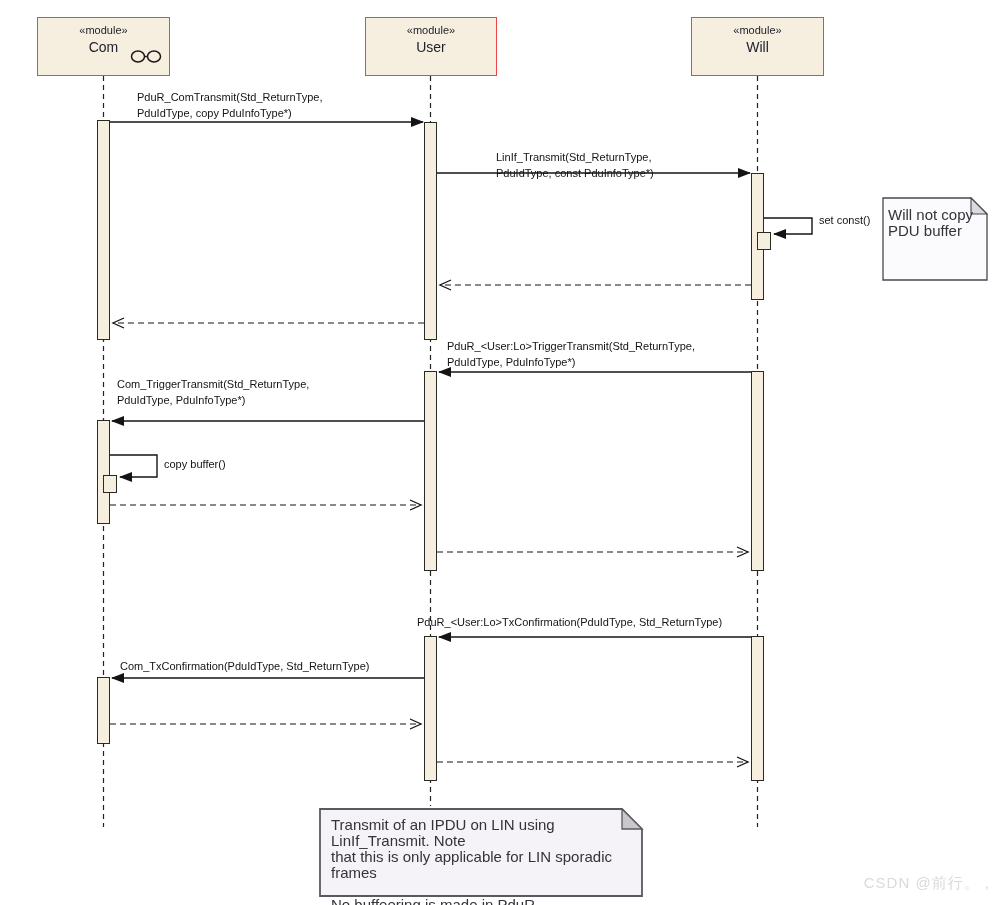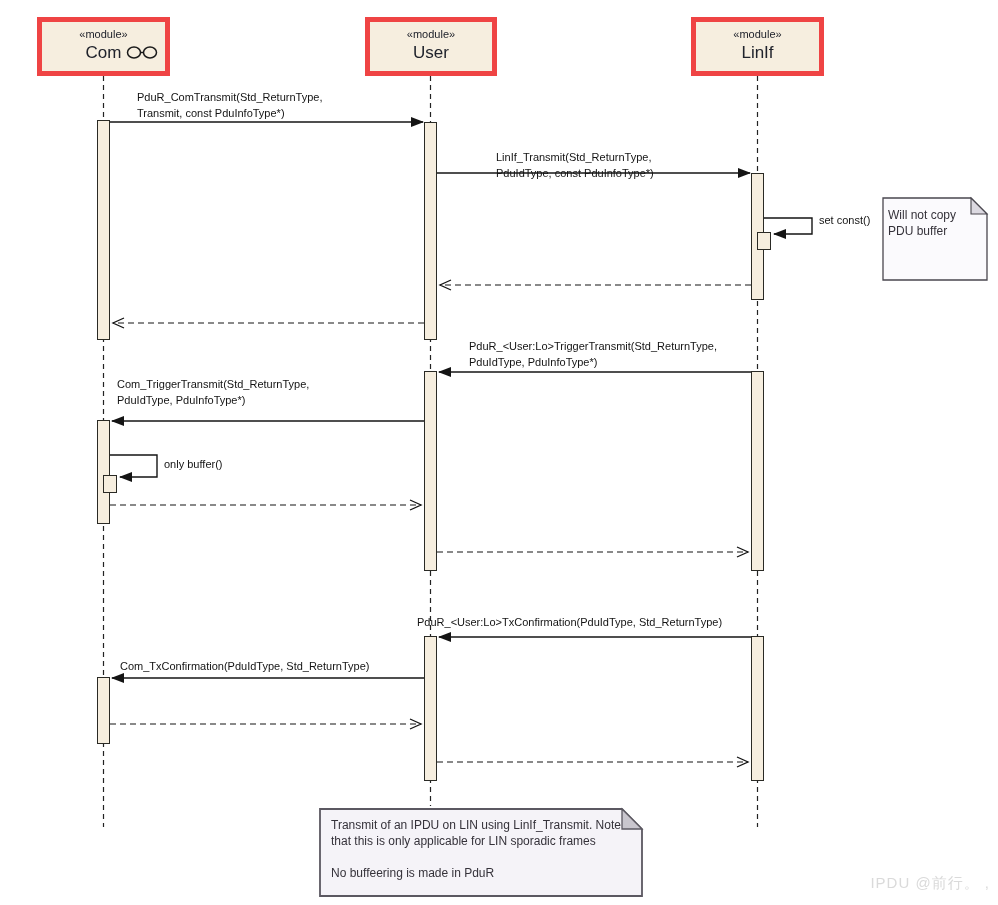--- a/index.html
+++ b/index.html
@@ -3,37 +3,37 @@
 <meta charset="utf-8">
 <style>
   html,body { margin:0; padding:0; background:#ffffff; }
   .canvas {
     position:relative; width:998px; height:905px; background:#ffffff;
     font-family:"Liberation Sans", sans-serif; color:#111; overflow:hidden;
   }
   svg.layer { position:absolute; left:0; top:0; width:998px; height:905px; }
   .module-box {
     position:absolute; box-sizing:border-box;
-    background:#F6EEDF; border:5px solid #ef4444;
+    background:#F6EEDF; border:1px solid #ef4444;
     display:flex; flex-direction:column; align-items:center;
     padding-top:6px; gap:3px;
   }
   .module-box .stereotype { font-size:11px; color:#20232c; }
-  .module-box .mod-name   { font-size:17px; color:#20232c; }
+  .module-box .mod-name   { font-size:14px; color:#20232c; }
   .module-icon { position:absolute; right:7px; bottom:7px; }
   .activation {
     position:absolute; box-sizing:border-box;
     background:#F6EEDF; border:1px solid #2a2a25;
   }
   .label {
     position:absolute; font-size:11px; line-height:16px;
     white-space:pre-line; color:#141414;
   }
   .note-text {
-    position:absolute; font-size:12px; line-height:16px;
+    position:absolute; font-size:15px; line-height:16px;
     white-space:pre-line; color:#35323a;
   }
   .watermark {
     position:absolute; font-size:15px; color:#dadada;
     text-align:right; letter-spacing:1px;
   }
 </style>
 </head>
 <body>
 
@@ -89,50 +89,50 @@
         <ellipse cx="24" cy="7.5" rx="6.5" ry="5.5" fill="#F6EEDF" stroke="#1a1a1a" stroke-width="1.5"></ellipse>
       </svg>
     </span>
   </div>
   <div class="module-box" style="left:365px; top:17px; width:132px; height:59px;">
     <span class="stereotype">«module»</span>
     <span class="mod-name">User</span>
   </div>
   <div class="module-box" style="left:691px; top:17px; width:133px; height:59px;">
     <span class="stereotype">«module»</span>
-    <span class="mod-name">LinIf</span>
+    <span class="mod-name">Will</span>
   </div>
 
   <div class="activation" style="left:97px;  top:120px; width:13px; height:220px;"></div>
   <div class="activation" style="left:424px; top:122px; width:13px; height:218px;"></div>
   <div class="activation" style="left:751px; top:173px; width:13px; height:127px;"></div>
   <div class="activation" style="left:757px; top:232px; width:14px; height:18px;"></div>
   <div class="activation" style="left:424px; top:371px; width:13px; height:200px;"></div>
   <div class="activation" style="left:751px; top:371px; width:13px; height:200px;"></div>
   <div class="activation" style="left:97px;  top:420px; width:13px; height:104px;"></div>
   <div class="activation" style="left:103px; top:475px; width:14px; height:18px;"></div>
   <div class="activation" style="left:424px; top:636px; width:13px; height:145px;"></div>
   <div class="activation" style="left:751px; top:636px; width:13px; height:145px;"></div>
   <div class="activation" style="left:97px;  top:677px; width:13px; height:67px;"></div>
 
   <div class="label" style="left:137px; top:89px;">PduR_ComTransmit(Std_ReturnType,
-Transmit, const PduInfoType*)</div>
+PduIdType, copy PduInfoType*)</div>
   <div class="label" style="left:496px; top:149px;">LinIf_Transmit(Std_ReturnType,
 PduIdType, const PduInfoType*)</div>
   <div class="label" style="left:819px; top:212px;">set const()</div>
-  <div class="label" style="left:469px; top:338px;">PduR_&lt;User:Lo&gt;TriggerTransmit(Std_ReturnType,
+  <div class="label" style="left:447px; top:338px;">PduR_&lt;User:Lo&gt;TriggerTransmit(Std_ReturnType,
 PduIdType, PduInfoType*)</div>
   <div class="label" style="left:117px; top:376px;">Com_TriggerTransmit(Std_ReturnType,
 PduIdType, PduInfoType*)</div>
-  <div class="label" style="left:164px; top:456px;">only buffer()</div>
+  <div class="label" style="left:164px; top:456px;">copy buffer()</div>
   <div class="label" style="left:120px; top:658px;">Com_TxConfirmation(PduIdType, Std_ReturnType)</div>
   <div class="label" style="left:417px; top:614px;">PduR_&lt;User:Lo&gt;TxConfirmation(PduIdType, Std_ReturnType)</div>
 
   <div class="note-text" style="left:888px; top:207px; width:92px;">Will not copy
 PDU buffer</div>
   <div class="note-text" style="left:331px; top:817px; width:302px;">Transmit of an IPDU on LIN using LinIf_Transmit. Note
 that this is only applicable for LIN sporadic frames
 
 No buffeering is made in PduR</div>
 
-  <div class="watermark" style="left:810px; top:874px; width:180px;">IPDU @前行。 ,</div>
+  <div class="watermark" style="left:810px; top:874px; width:180px;">CSDN @前行。 ,</div>
 
 </div>
 
 </body></html>

